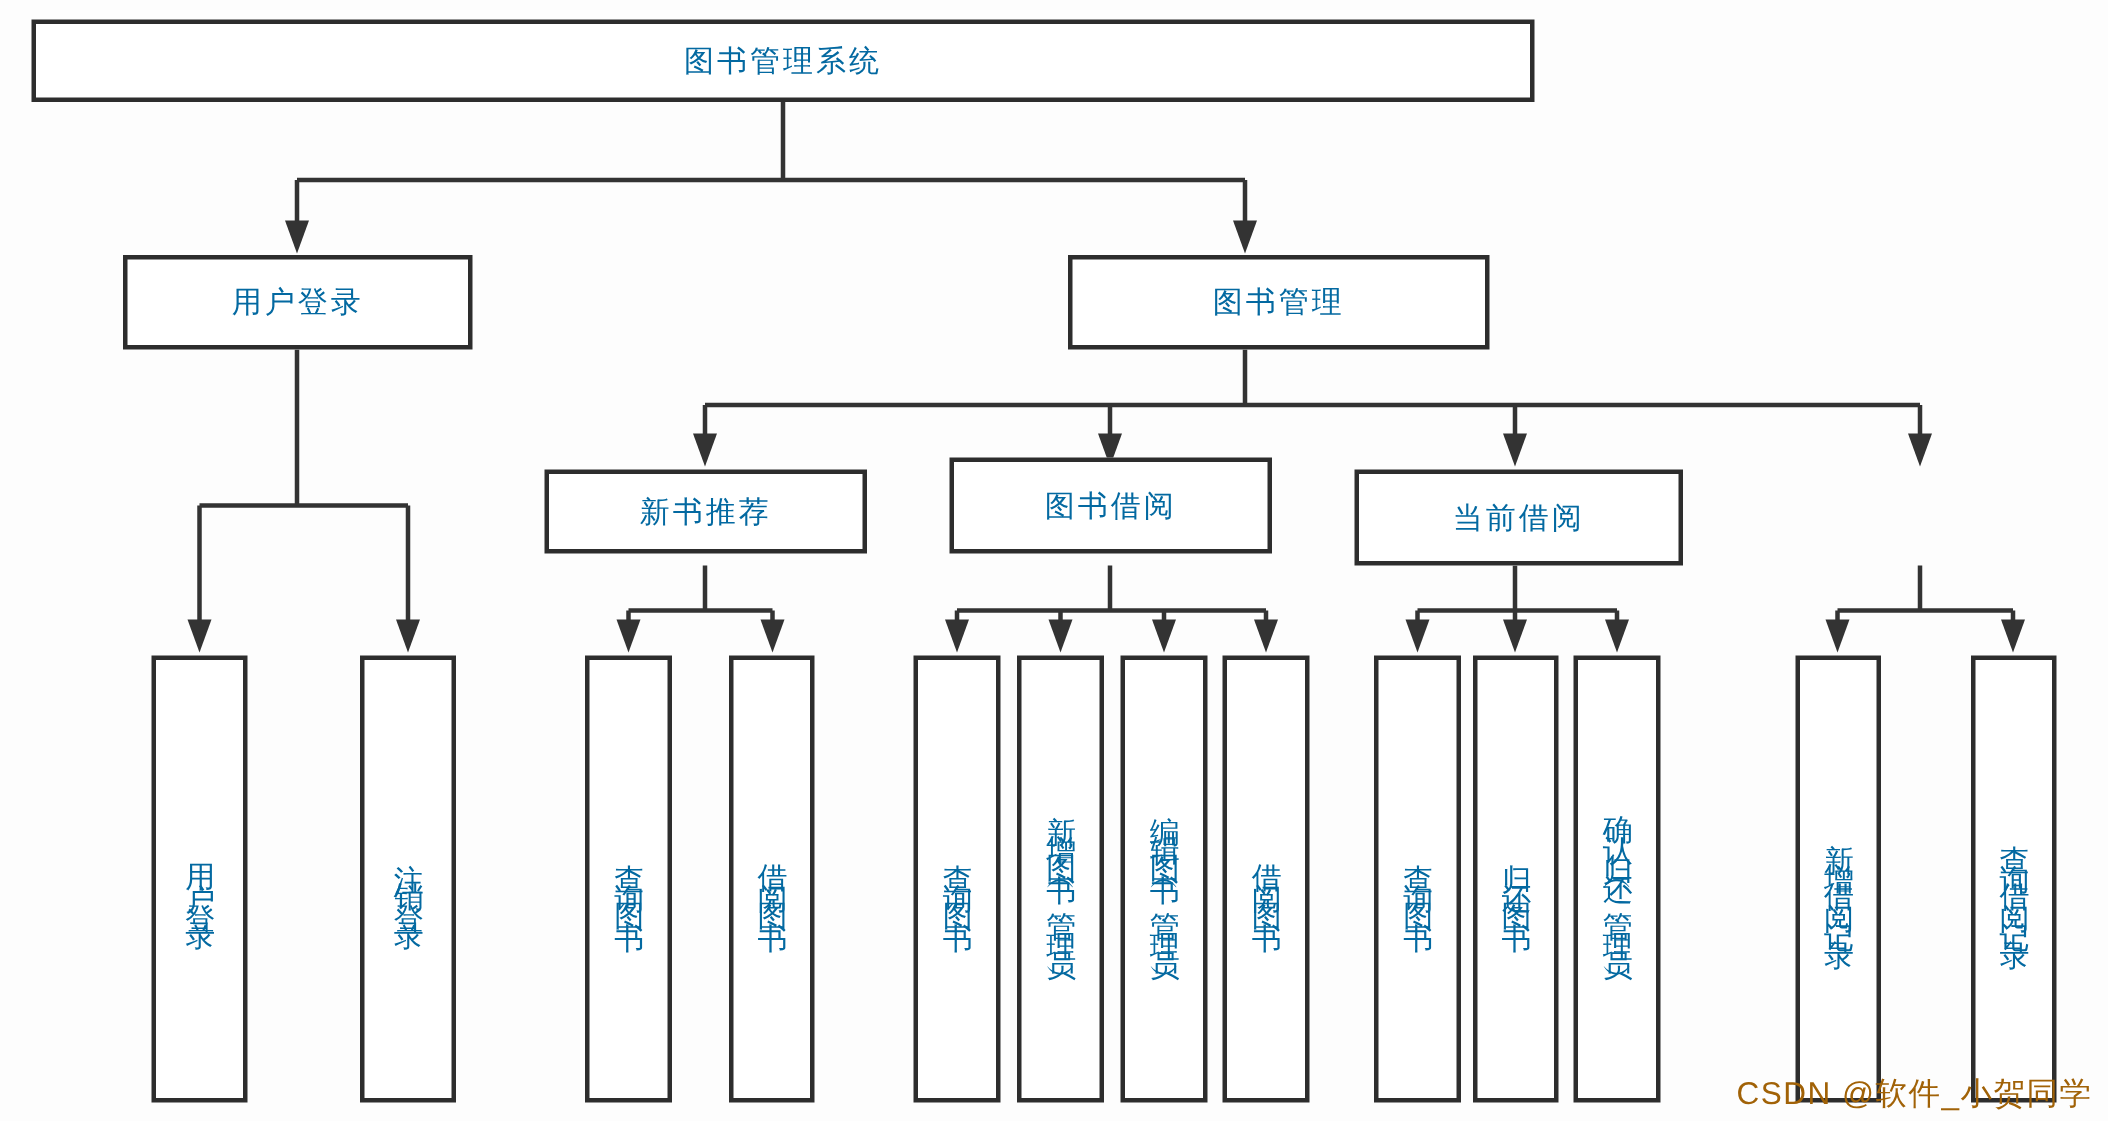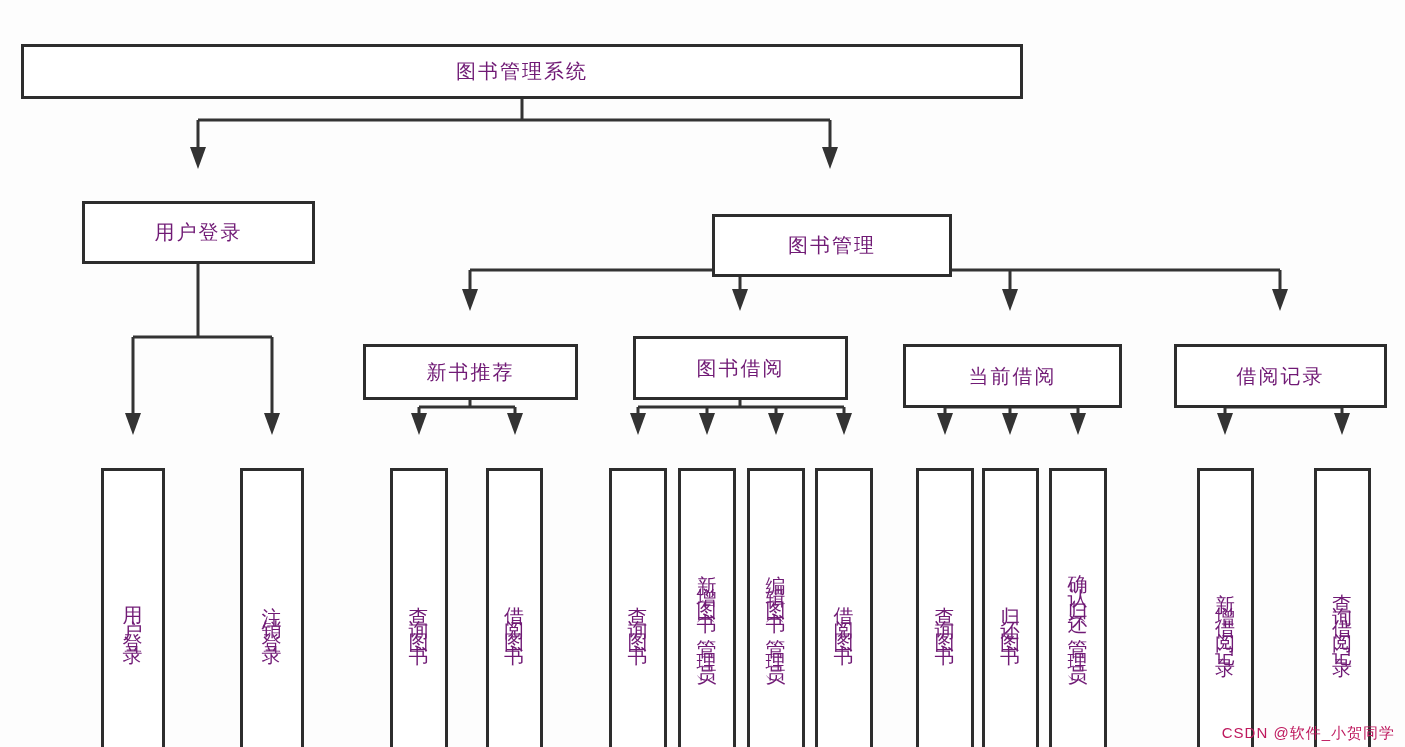--- a/index.html
+++ b/index.html
@@ -12,45 +12,44 @@
   }
   #wires{position:absolute;left:0;top:0;z-index:1;}
   .node{
     position:absolute;
     box-sizing:border-box;
     background:#ffffff;
     border:3px solid #2d2d2d;
     display:flex;
     align-items:center;
     justify-content:center;
-    color:#701a75;
+    color:#0369a1;
     z-index:2;
-    margin-top:31px;
   }
   .hlabel{
     font-size:20px;
     letter-spacing:2px;
     white-space:nowrap;
   }
   .vnode span{
     writing-mode:vertical-rl;
     text-orientation:mixed;
     font-size:20px;
     letter-spacing:13px;
     line-height:1;
     white-space:nowrap;
   }
   .vnode{align-items:center;}
   #watermark{
     position:absolute;
     right:10px;
     bottom:4px;
     z-index:5;
-    font-size:15px;
-    color:#be185d;
+    font-size:21px;
+    color:#a16207;
     letter-spacing:1px;
     white-space:nowrap;
   }
 </style>
 </head>
 <body>
 
 <div id="canvas">
 
   <svg id="wires" width="1405" height="747" viewBox="0 0 1405 747">
@@ -86,35 +85,32 @@
     </g>
   </svg>
 
   <div class="node" style="left:21px;top:13px;width:1002px;height:55px">
     <span class="hlabel">图书管理系统</span>
   </div>
 
   <div class="node" style="left:82px;top:170px;width:233px;height:63px">
     <span class="hlabel">用户登录</span>
   </div>
-  <div class="node" style="left:712px;top:183px;width:240px;height:63px">
+  <div class="node" style="left:712px;top:170px;width:281px;height:63px">
     <span class="hlabel">图书管理</span>
   </div>
 
   <div class="node" style="left:363px;top:313px;width:215px;height:56px">
     <span class="hlabel">新书推荐</span>
   </div>
   <div class="node" style="left:633px;top:305px;width:215px;height:64px">
     <span class="hlabel">图书借阅</span>
   </div>
   <div class="node" style="left:903px;top:313px;width:219px;height:64px">
     <span class="hlabel">当前借阅</span>
-  </div>
-  <div class="node" style="left:1174px;top:313px;width:213px;height:64px">
-    <span class="hlabel">借阅记录</span>
   </div>
 
   <div class="node vnode" style="left:101px;top:437px;width:64px;height:298px">
     <span>用户登录</span>
   </div>
   <div class="node vnode" style="left:240px;top:437px;width:64px;height:298px">
     <span>注销登录</span>
   </div>
 
   <div class="node vnode" style="left:390px;top:437px;width:58px;height:298px">

